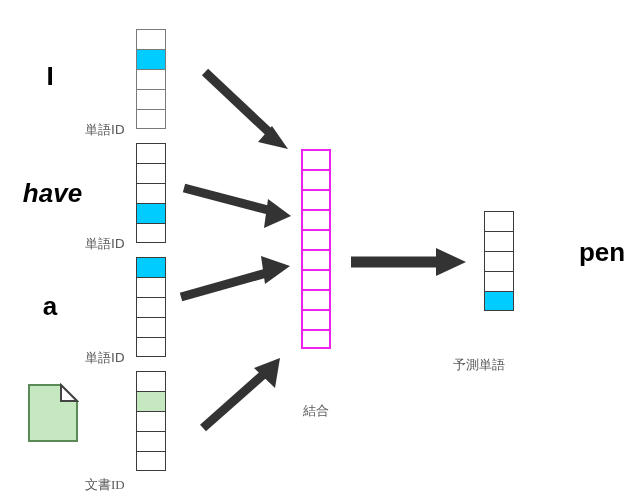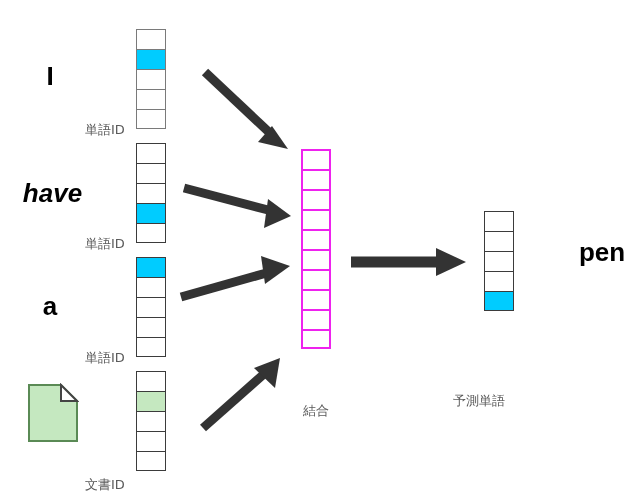--- a/index.html
+++ b/index.html
@@ -121,21 +121,21 @@
   </div>
   <div class="jp-label" style="left:85px; top:351px;">単語ID</div>
 
   <div class="stack stack-dark" style="left:136px; top:371px; width:30px; height:100px;">
     <div class="cell" style="height:20px; background:#ffffff;"></div>
     <div class="cell" style="height:20px; background:#c5e8c0;"></div>
     <div class="cell" style="height:20px; background:#ffffff;"></div>
     <div class="cell" style="height:20px; background:#ffffff;"></div>
     <div class="cell" style="height:20px; background:#ffffff;"></div>
   </div>
-  <div class="jp-label" style="left:85px; top:478px;">文書ID</div>
+  <div class="jp-label" style="left:85px; top:478px;font-family:Liberation Serif, serif;">文書ID</div>
 
   <div class="stack stack-magenta" style="left:301px; top:149px; width:30px; height:200px;">
     <div class="cell" style="height:20px; background:#ffffff;"></div>
     <div class="cell" style="height:20px; background:#ffffff;"></div>
     <div class="cell" style="height:20px; background:#ffffff;"></div>
     <div class="cell" style="height:20px; background:#ffffff;"></div>
     <div class="cell" style="height:20px; background:#ffffff;"></div>
     <div class="cell" style="height:20px; background:#ffffff;"></div>
     <div class="cell" style="height:20px; background:#ffffff;"></div>
     <div class="cell" style="height:20px; background:#ffffff;"></div>
@@ -144,21 +144,21 @@
   </div>
   <div class="jp-label" style="left:303px; top:404px;">結合</div>
 
   <div class="stack stack-dark" style="left:484px; top:211px; width:30px; height:100px;">
     <div class="cell" style="height:20px; background:#ffffff;"></div>
     <div class="cell" style="height:20px; background:#ffffff;"></div>
     <div class="cell" style="height:20px; background:#ffffff;"></div>
     <div class="cell" style="height:20px; background:#ffffff;"></div>
     <div class="cell" style="height:20px; background:#00ccff;"></div>
   </div>
-  <div class="jp-label" style="left:453px; top:358px;margin-top:36px;">予測単語</div>
+  <div class="jp-label" style="left:453px; top:358px;">予測単語</div>
 
   <div class="word-label" style="left:557px; top:239px; width:90px; text-align:center;">pen</div>
 
   <svg class="arrow-layer" viewBox="0 0 631 502">
 
     <g>
       <line x1="205" y1="72" x2="272" y2="135" stroke="#333333" stroke-width="9" stroke-linecap="butt"></line>
       <polygon points="288,149 258,142 272,126" fill="#333333"></polygon>
     </g>
 

